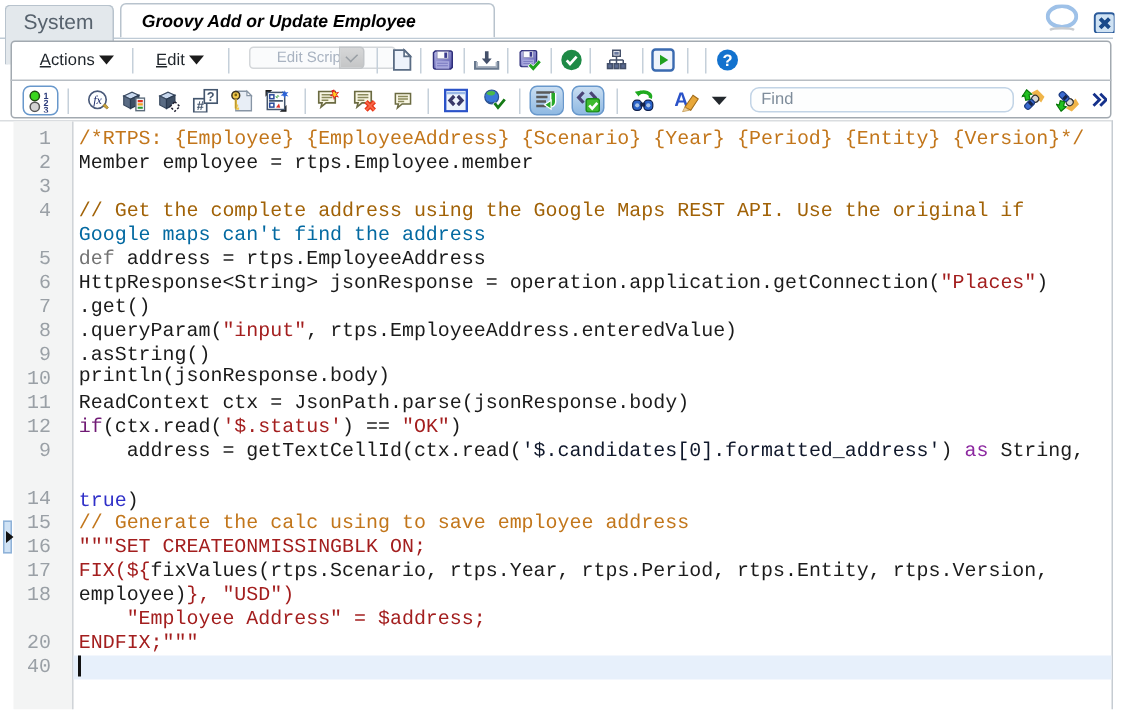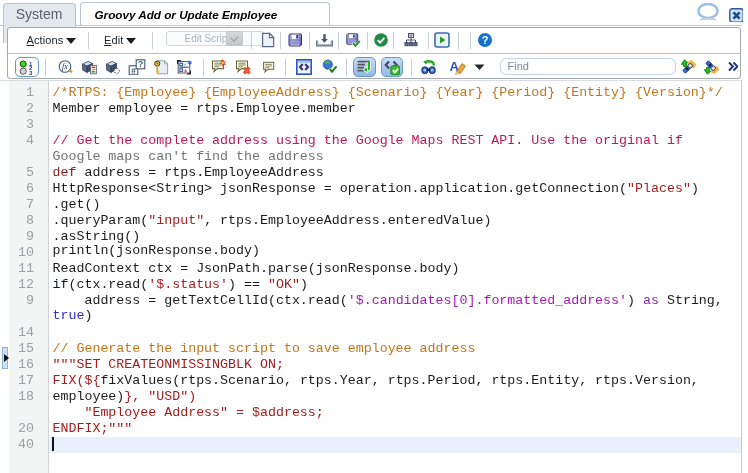--- a/index.html
+++ b/index.html
@@ -286,44 +286,44 @@
   </svg>
 <div class="codewrap"></div>
 <div class="gutter"></div>
 <div class="hl"></div>
 <div class="ln" style="top:84.5px">1</div>
 <div class="cr" style="top:84.5px"><span style="color:#C2761B">/*RTPS: {Employee} {EmployeeAddress} {Scenario} {Year} {Period} {Entity} {Version}*/</span></div>
 <div class="ln" style="top:100.5px">2</div>
 <div class="cr" style="top:100.5px">Member employee = rtps.Employee.member</div>
 <div class="ln" style="top:116.5px">3</div>
 <div class="ln" style="top:132.5px">4</div>
-<div class="cr" style="top:132.5px"><span style="color:#be185d">// Get the complete address using the Google Maps REST API. Use the original if</span></div>
-<div class="cr" style="top:148.5px"><span style="color:#737373">Google maps can't find the address</span></div>
+<div class="cr" style="top:132.5px"><span style="color:#a16207">// Get the complete address using the Google Maps REST API. Use the original if</span></div>
+<div class="cr" style="top:148.5px"><span style="color:#0369a1">Google maps can't find the address</span></div>
 <div class="ln" style="top:164.5px">5</div>
-<div class="cr" style="top:164.5px"><span style="color:#7f1d1d">def</span> address = rtps.EmployeeAddress</div>
+<div class="cr" style="top:164.5px"><span style="color:#737373">def</span> address = rtps.EmployeeAddress</div>
 <div class="ln" style="top:180.5px">6</div>
 <div class="cr" style="top:180.5px">HttpResponse&lt;String&gt; jsonResponse = operation.application.getConnection(<span style="color:#A31E1E">"Places"</span>)</div>
 <div class="ln" style="top:196.5px">7</div>
 <div class="cr" style="top:196.5px">.get()</div>
 <div class="ln" style="top:212.5px">8</div>
 <div class="cr" style="top:212.5px">.queryParam(<span style="color:#A31E1E">"input"</span>, rtps.EmployeeAddress.enteredValue)</div>
 <div class="ln" style="top:228.5px">9</div>
 <div class="cr" style="top:228.5px">.asString()</div>
 <div class="ln" style="top:244.5px">10</div>
 <div class="cr" style="top:243px">println(jsonResponse.body)</div>
 <div class="ln" style="top:260.5px">11</div>
 <div class="cr" style="top:260.5px">ReadContext ctx = JsonPath.parse(jsonResponse.body)</div>
 <div class="ln" style="top:276.5px">12</div>
-<div class="cr" style="top:276.5px"><span style="color:#0f172a">if</span>(ctx.read(<span style="color:#A31E1E">'$.status'</span>) == <span style="color:#A31E1E">"OK"</span>)</div>
+<div class="cr" style="top:276.5px"><span style="color:#701a75">if</span>(ctx.read(<span style="color:#A31E1E">'$.status'</span>) == <span style="color:#A31E1E">"OK"</span>)</div>
 <div class="ln" style="top:292.5px">9</div>
-<div class="cr" style="top:292.5px">    address = getTextCellId(ctx.read(<span style="color:#a21caf">'$.candidates[0].formatted_address'</span>) <span style="color:#8C28A0">as</span> String,</div>
-<div class="cr" style="top:308px"><span style="color:#3030C8">true</span>)</div>
+<div class="cr" style="top:292.5px">    address = getTextCellId(ctx.read(<span style="color:#0f172a">'$.candidates[0].formatted_address'</span>) <span style="color:#8C28A0">as</span> String,</div>
+<div class="cr" style="top:326px"><span style="color:#3030C8">true</span>)</div>
 <div class="ln" style="top:324.5px">14</div>
 <div class="ln" style="top:340.5px">15</div>
-<div class="cr" style="top:340.5px"><span style="color:#C2761B">// Generate the input script to save employee address</span></div>
+<div class="cr" style="top:340.5px"><span style="color:#C2761B">// Generate the calc using to save employee address</span></div>
 <div class="ln" style="top:356.5px">16</div>
 <div class="cr" style="top:356.5px"><span style="color:#A31E1E">"""SET CREATEONMISSINGBLK ON;</span></div>
 <div class="ln" style="top:372.5px">17</div>
 <div class="cr" style="top:372.5px"><span style="color:#A31E1E">FIX(${</span>fixValues(rtps.Scenario, rtps.Year, rtps.Period, rtps.Entity, rtps.Version,</div>
 <div class="cr" style="top:388.5px">employee)<span style="color:#A31E1E">}, "USD")</span></div>
 <div class="ln" style="top:389px">18</div>
 <div class="cr" style="top:404.5px"><span style="color:#A31E1E">    "Employee Address" = $address;</span></div>
 <div class="ln" style="top:420.5px">20</div>
 <div class="cr" style="top:420.5px"><span style="color:#A31E1E">ENDFIX;"""</span></div>
 <div class="ln" style="top:436.5px">40</div>

